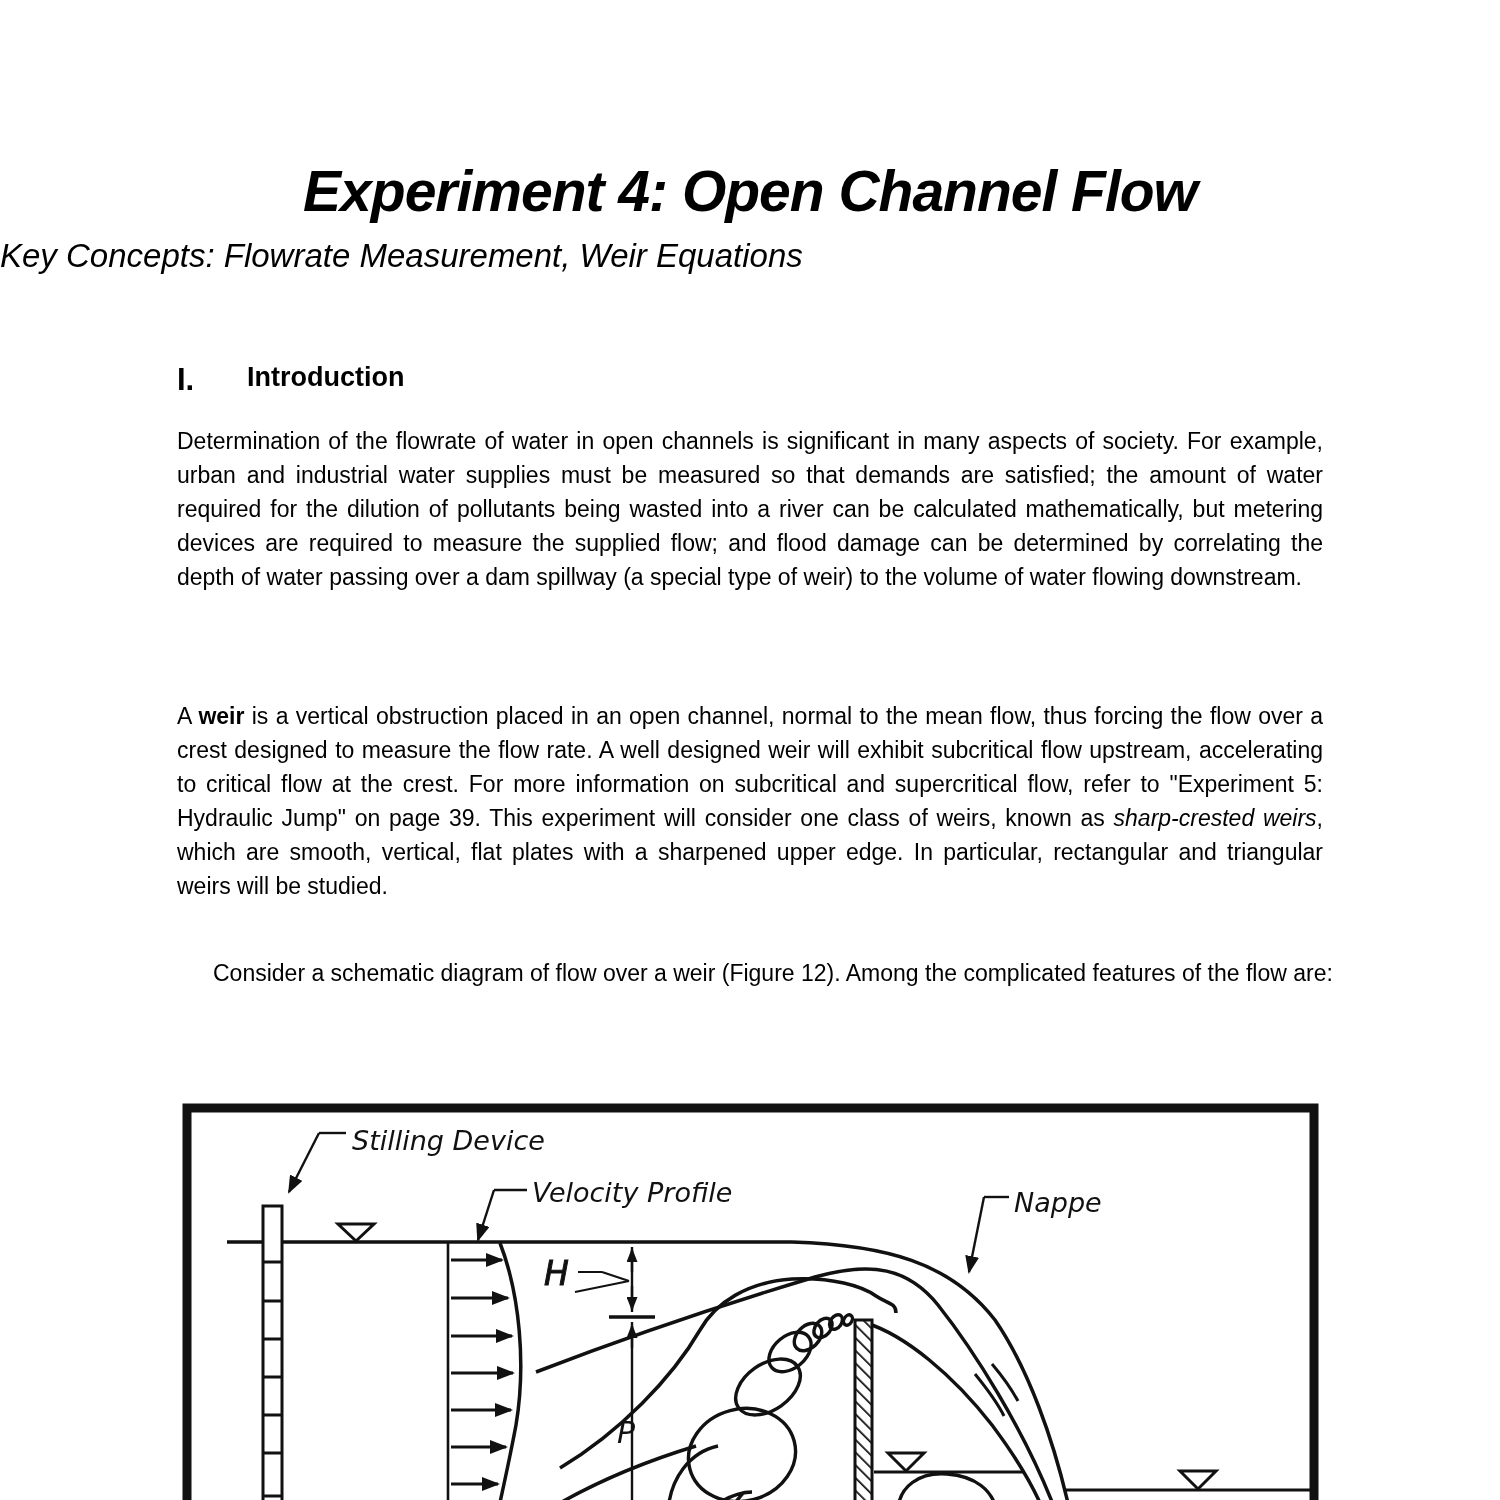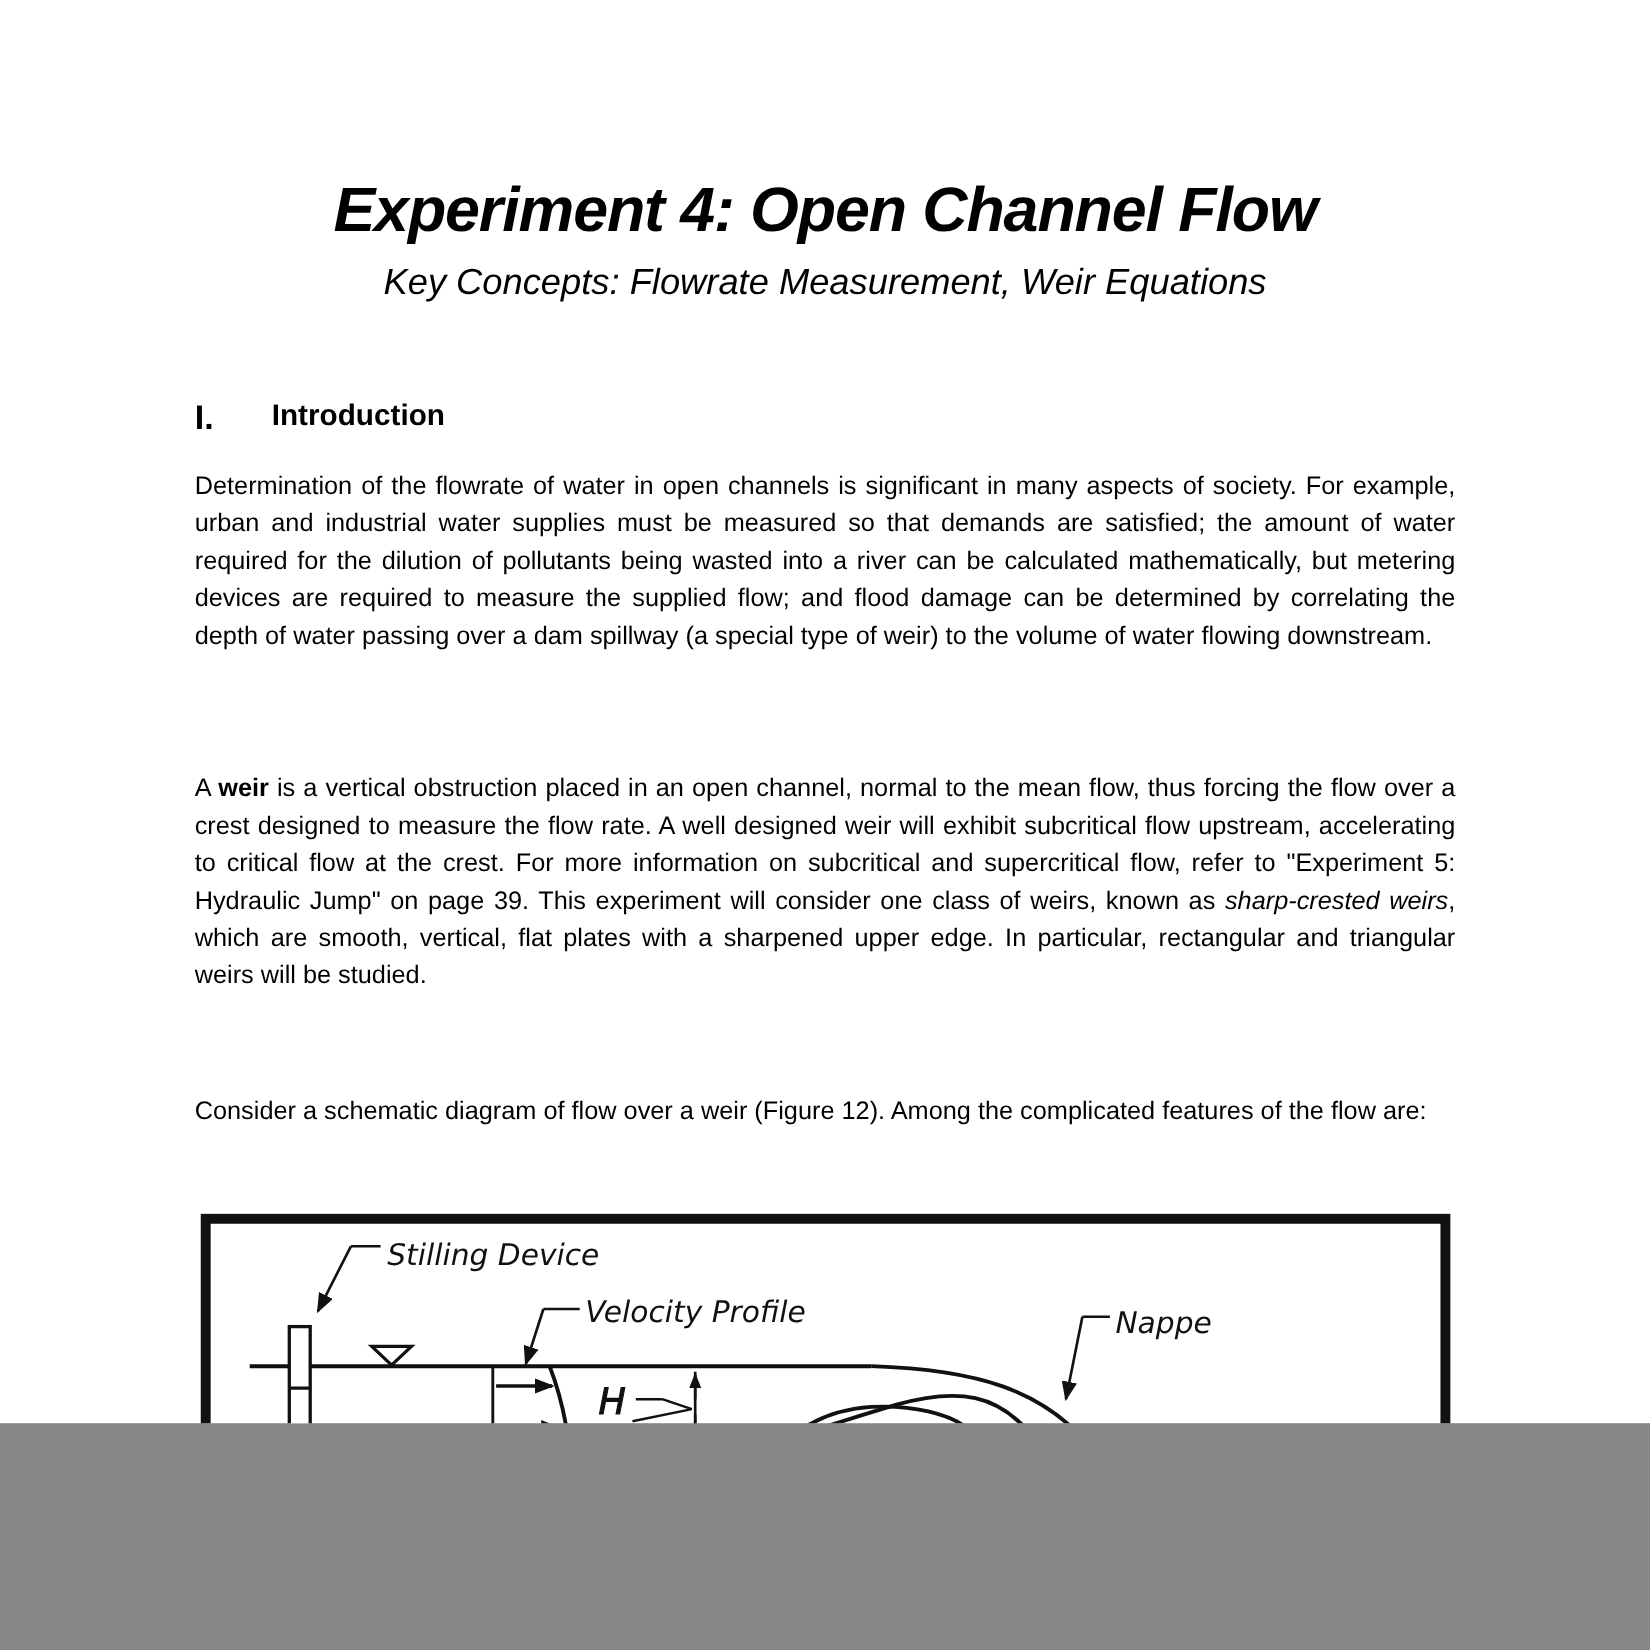--- a/index.html
+++ b/index.html
@@ -1,47 +1,47 @@
 <!DOCTYPE html>
 <html><head>
 <meta charset="utf-8">
 <style>
   html,body{margin:0;padding:0;background:#888;}
   .page{
     position:relative;
-    width:1500px;height:1294px;
+    width:1500px;height:1500px;
     background:#ffffff;
     overflow:hidden;
     font-family:"Liberation Sans", sans-serif;
     color:#000;
   }
   .abs{position:absolute;}
   .title{
     left:0;top:158px;width:1500px;
     text-align:center;
     font-size:57px;line-height:66px;
     font-weight:bold;font-style:italic;
     letter-spacing:-1px;
   }
   .subtitle{
-    left:0;width:1500px;text-align:center;
+    left:0;width:1500px;text-align:left;
     font-style:italic;font-size:33px;line-height:38px;
   }
   .sub1{top:237px;}
   .sub2{top:288px;}
   .sec-num{left:177px;top:362px;font-size:31px;font-weight:bold;}
   .sec-title{left:247px;top:362px;font-size:27px;font-weight:bold;}
   .para{
     left:177px;width:1146px;
     font-size:23px;line-height:34px;
     text-align:justify;
   }
   .p1{top:424px;}
   .p2{top:699px;}
-  .p3{top:992px;}
+  .p3{top:956px;margin-left:36px;}
   .para b{font-weight:bold;}
   .para i{font-style:italic;}
   .fig{
     left:179px;top:1096px;width:1143px;height:404px;
     overflow:hidden;
   }
   .fig svg{display:block;}
   .figtext{
     font-family:"DejaVu Sans", sans-serif;
     font-style:italic;

